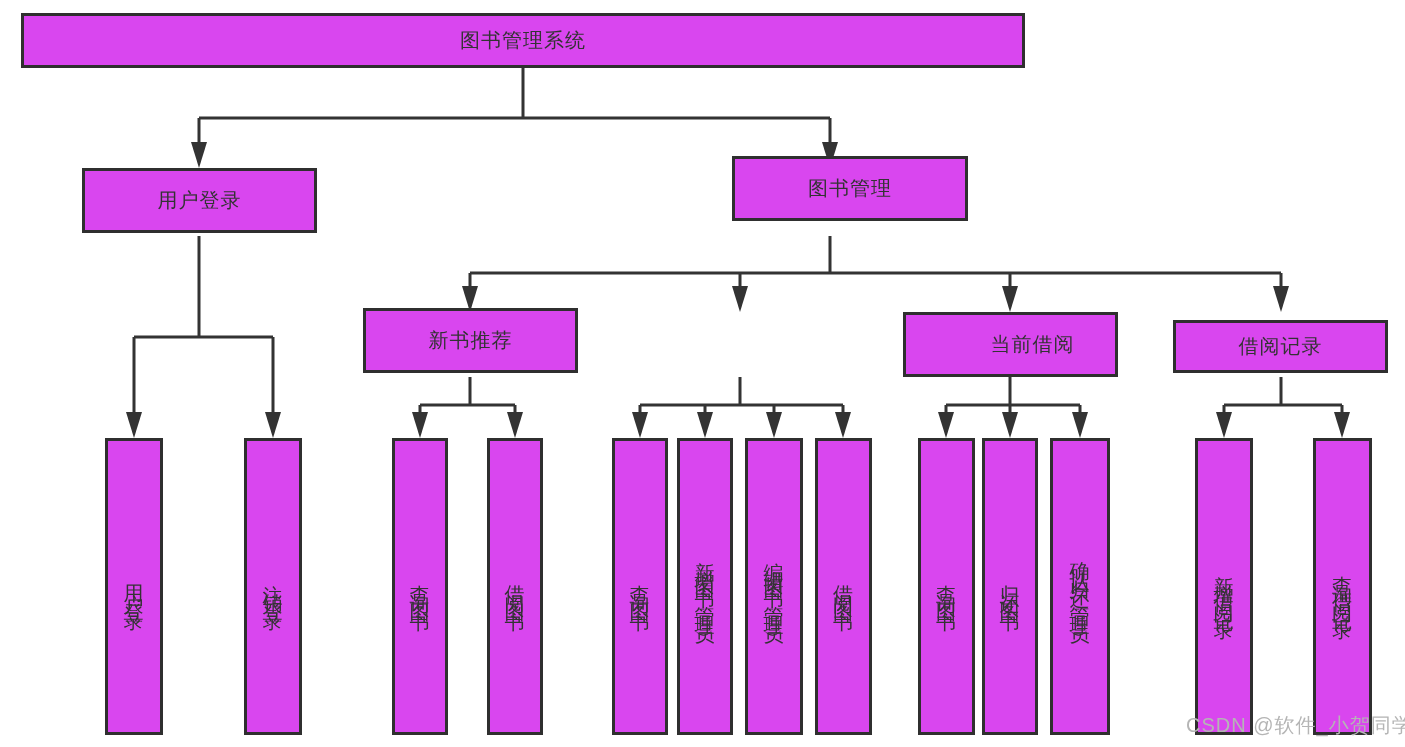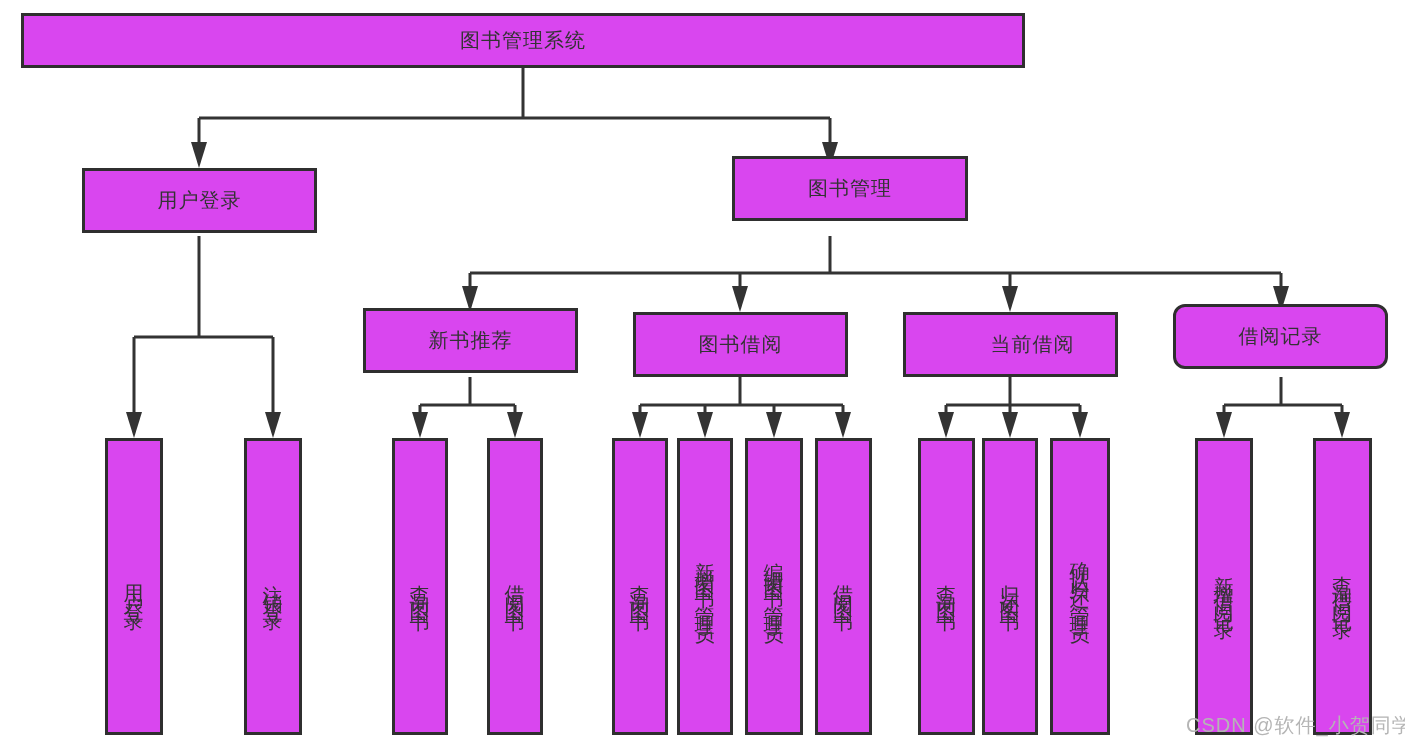--- a/index.html
+++ b/index.html
@@ -97,27 +97,24 @@
   <div class="box" style="left:82px;top:168px;width:235px;height:65px;">
     <span>用户登录</span>
   </div>
   <div class="box" style="left:712px;top:156px;width:236px;height:65px;margin-left:20px;">
     <span>图书管理</span>
   </div>
 
   <div class="box" style="left:363px;top:308px;width:215px;height:65px;">
     <span>新书推荐</span>
   </div>
-  <div class="box" style="left:633px;top:312px;width:215px;height:65px;">
-    <span>图书借阅</span>
-  </div>
   <div class="box" style="left:903px;top:312px;width:215px;height:65px;padding-left:44px;">
     <span>当前借阅</span>
   </div>
-  <div class="box" style="left:1173px;top:304px;width:215px;height:65px;border-radius:12px;">
+  <div class="box" style="left:1173px;top:320px;width:215px;height:53px;">
     <span>借阅记录</span>
   </div>
 
   <div class="box leaf" style="left:105px;top:438px;width:58px;height:297px;">
     <span>用户登录</span>
   </div>
   <div class="box leaf" style="left:244px;top:438px;width:58px;height:297px;">
     <span>注销登录</span>
   </div>
 

